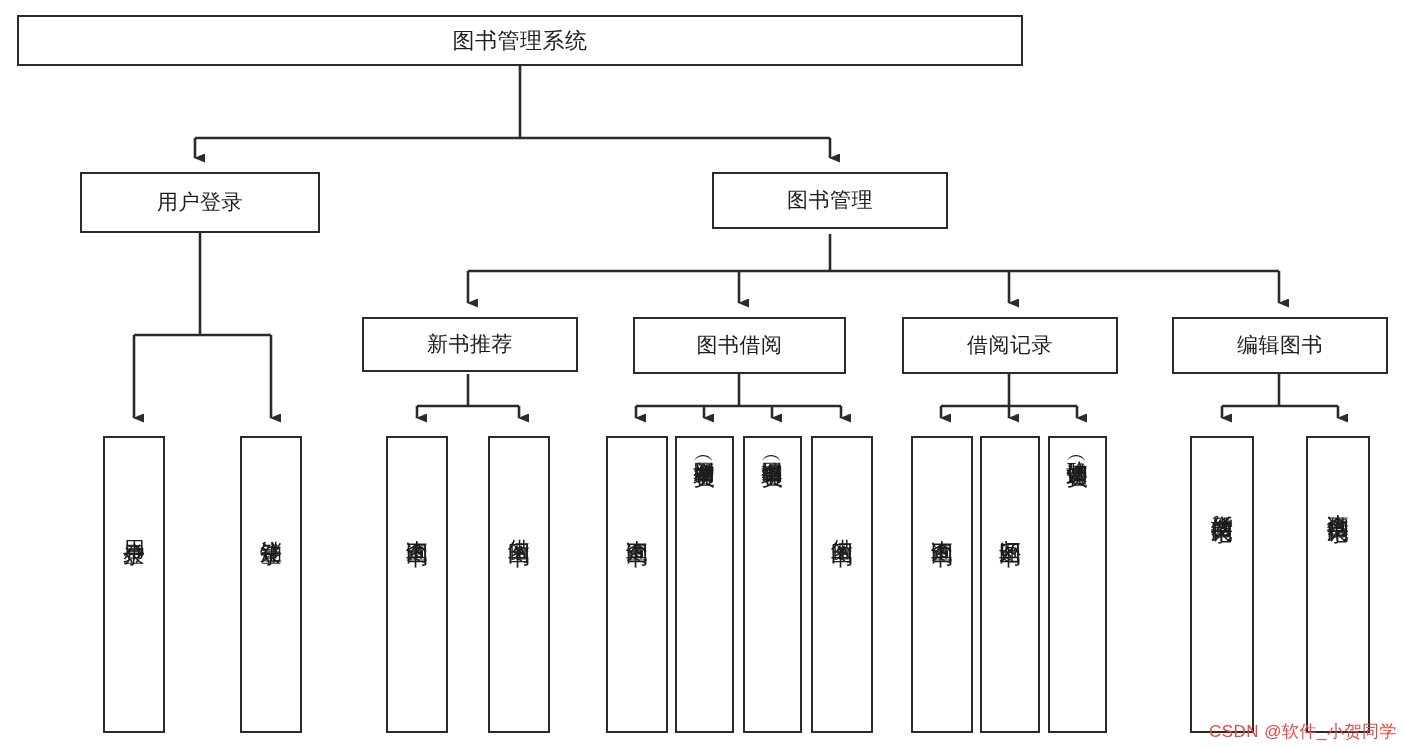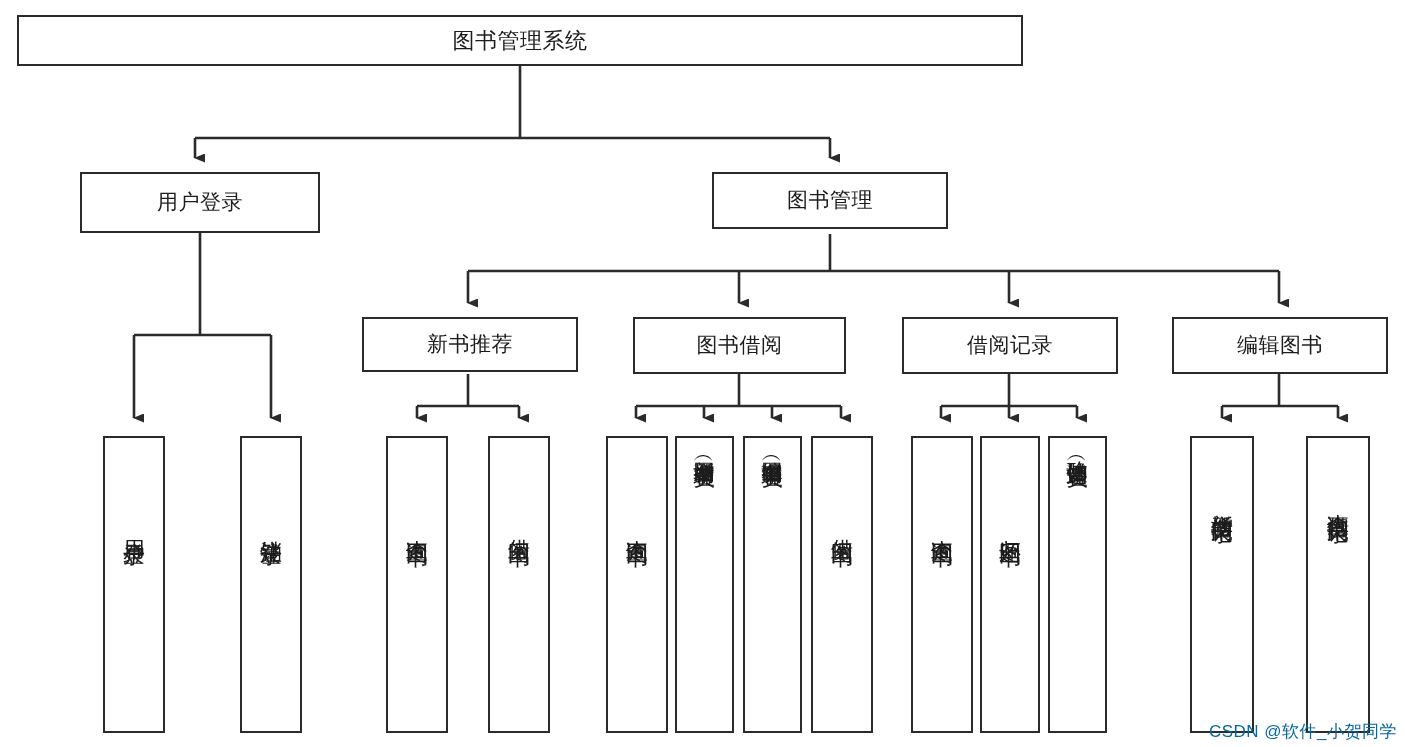--- a/index.html
+++ b/index.html
@@ -65,21 +65,21 @@
     font-size: 21px;
     letter-spacing: 1px;
   }
   .v-node.mid .lbl { margin-top: 78px; }
   .v-node.midsm .lbl { margin-top: 52px; }
   #watermark {
     position: absolute;
     right: 8px;
     bottom: 4px;
     font-size: 17px;
-    color: #0369a1;
+    color: #ef4444;
     letter-spacing: 0.5px;
     white-space: nowrap;
   }
 </style>
 </head>
 <body>
 
 <div id="canvas">
 
   <svg id="wires" viewBox="0 0 1405 747" xmlns="http://www.w3.org/2000/svg">

